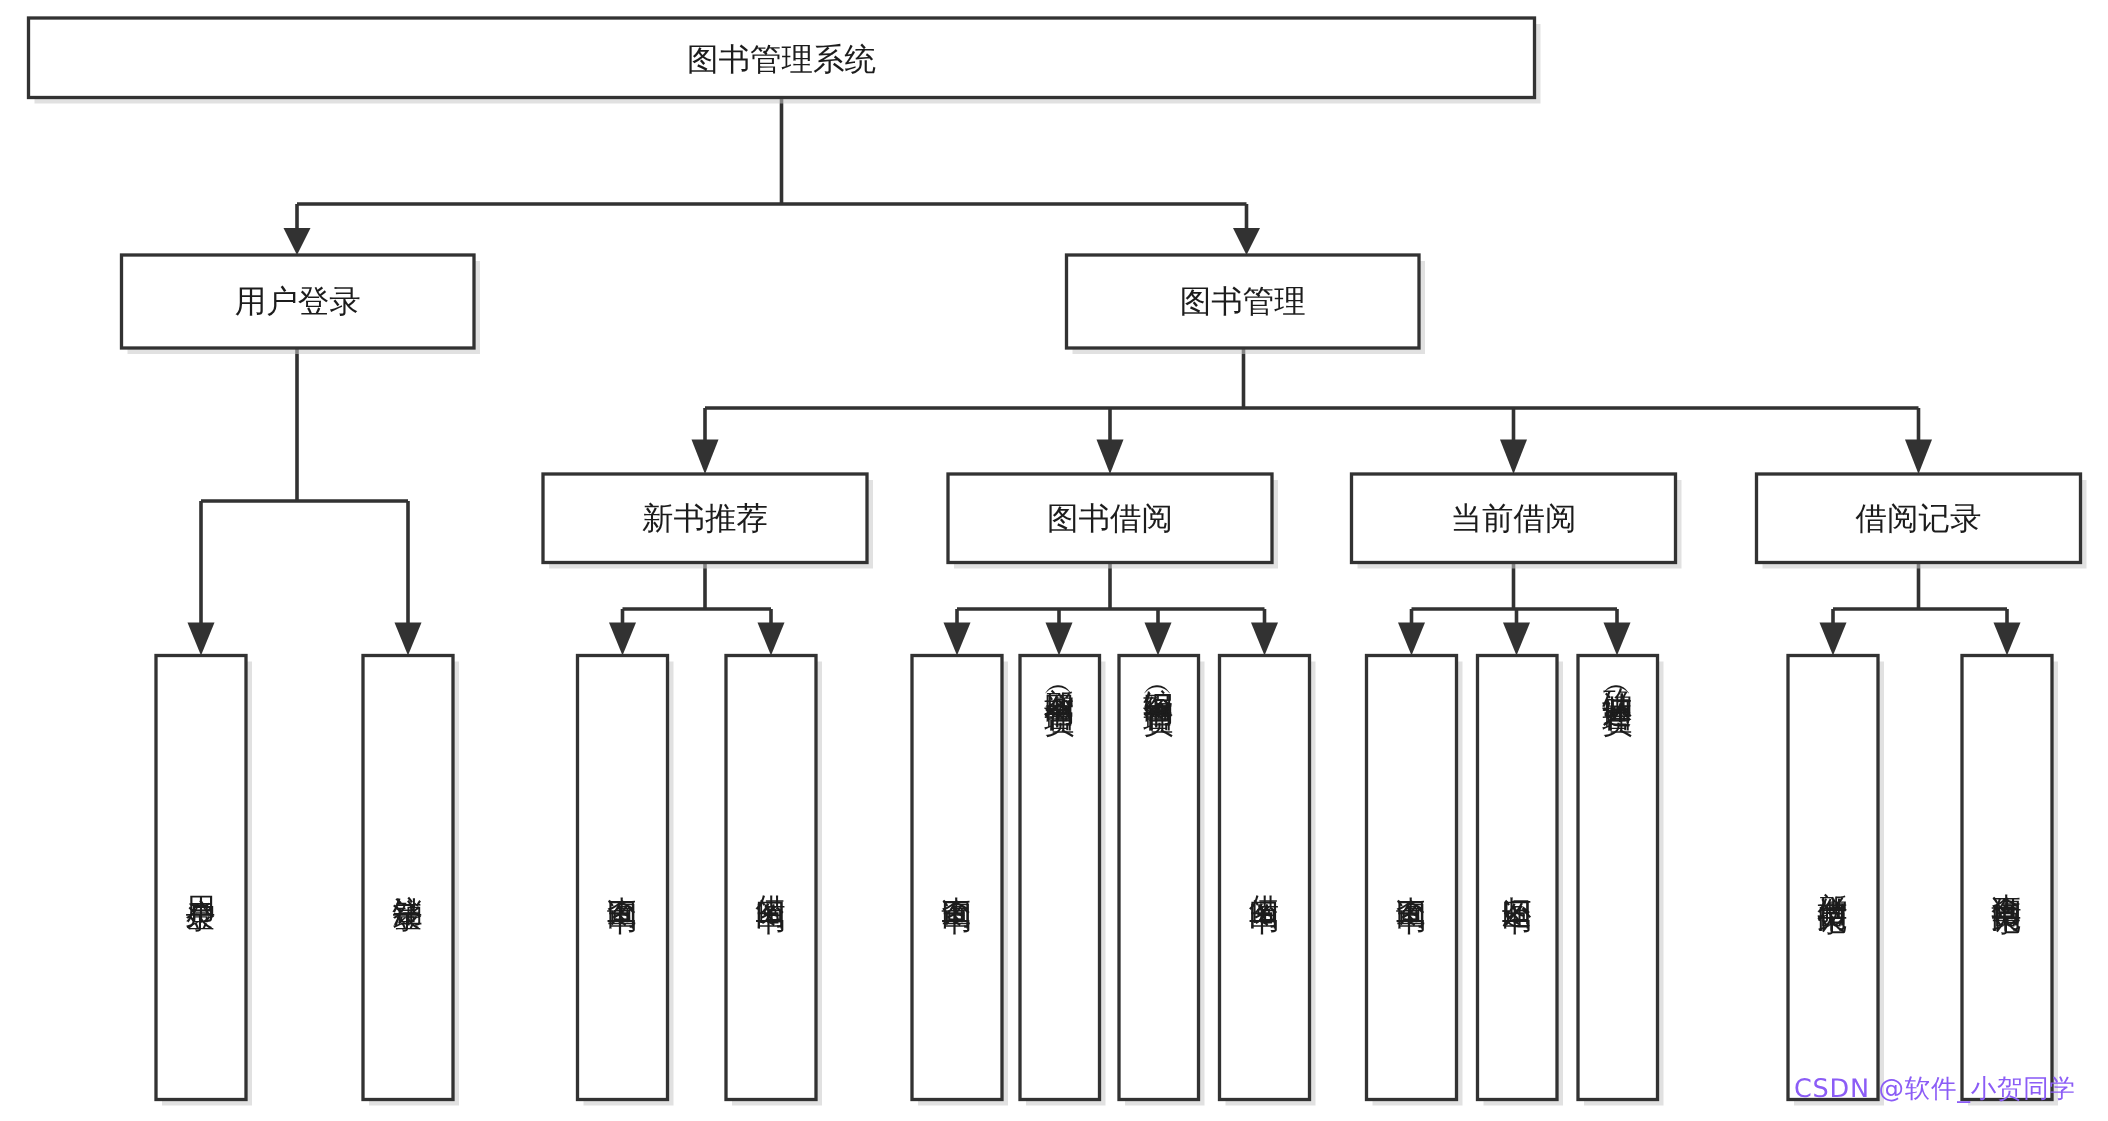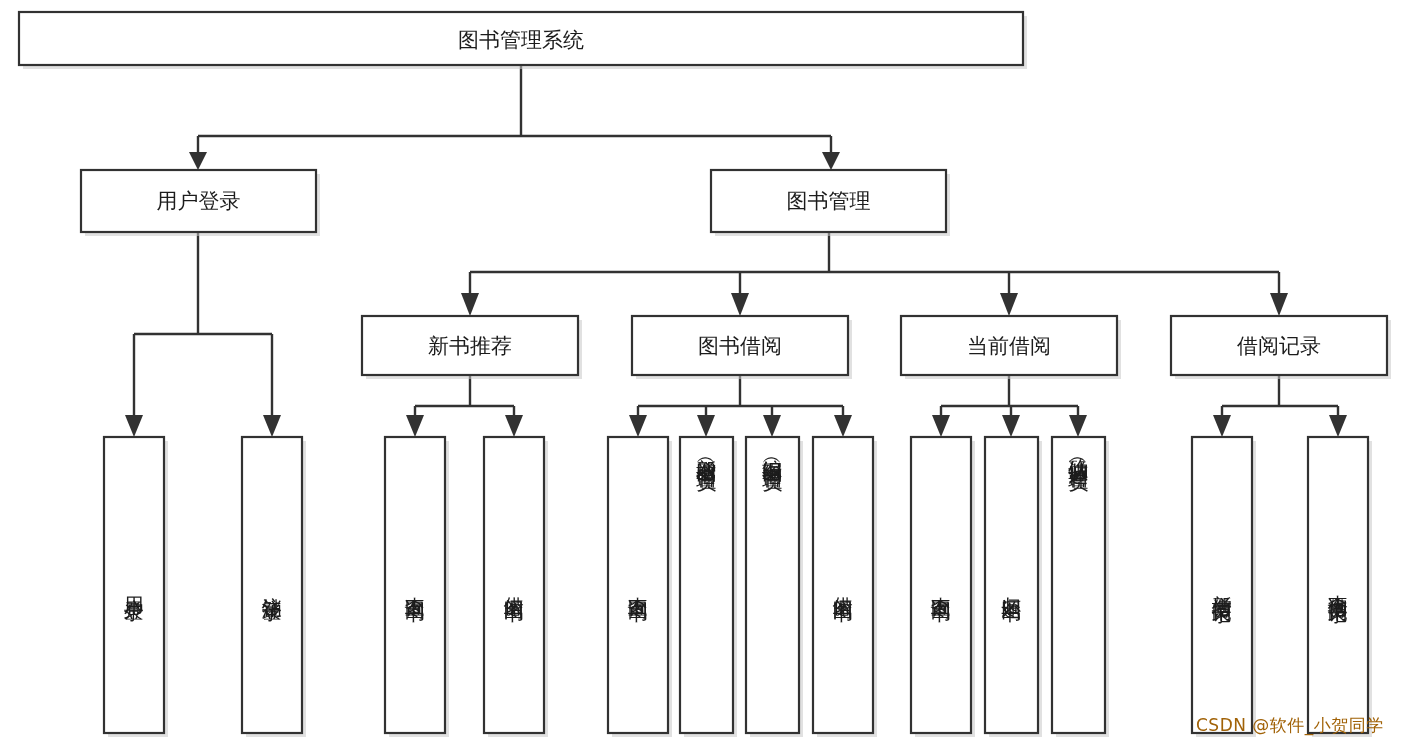--- a/index.html
+++ b/index.html
@@ -70,21 +70,21 @@
     color: #1c1c1c;
     white-space: nowrap;
     text-align: center;
   }
   .watermark {
     position: absolute;
     left: 1196px;
     top: 714px;
     font-family: "DejaVu Sans", "Liberation Sans", sans-serif;
     font-size: 17px;
-    color: #a16207;
+    color: #8b5cf6;
     white-space: nowrap;
     letter-spacing: 0.5px;
     text-align: right;
   }
 </style>
 </head>
 <body>
 
 <div id="diagram-root">
 

